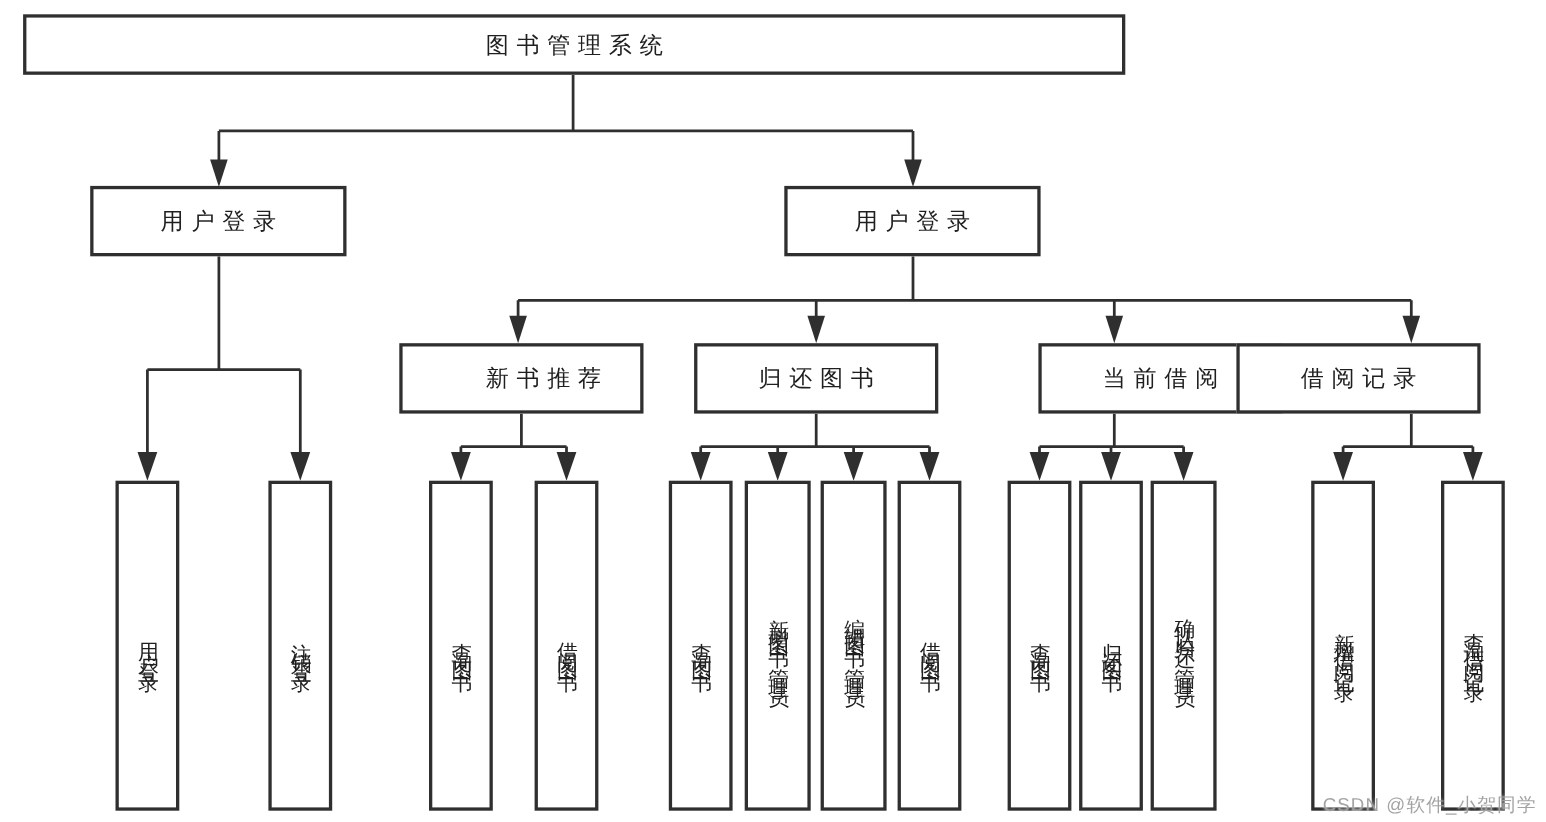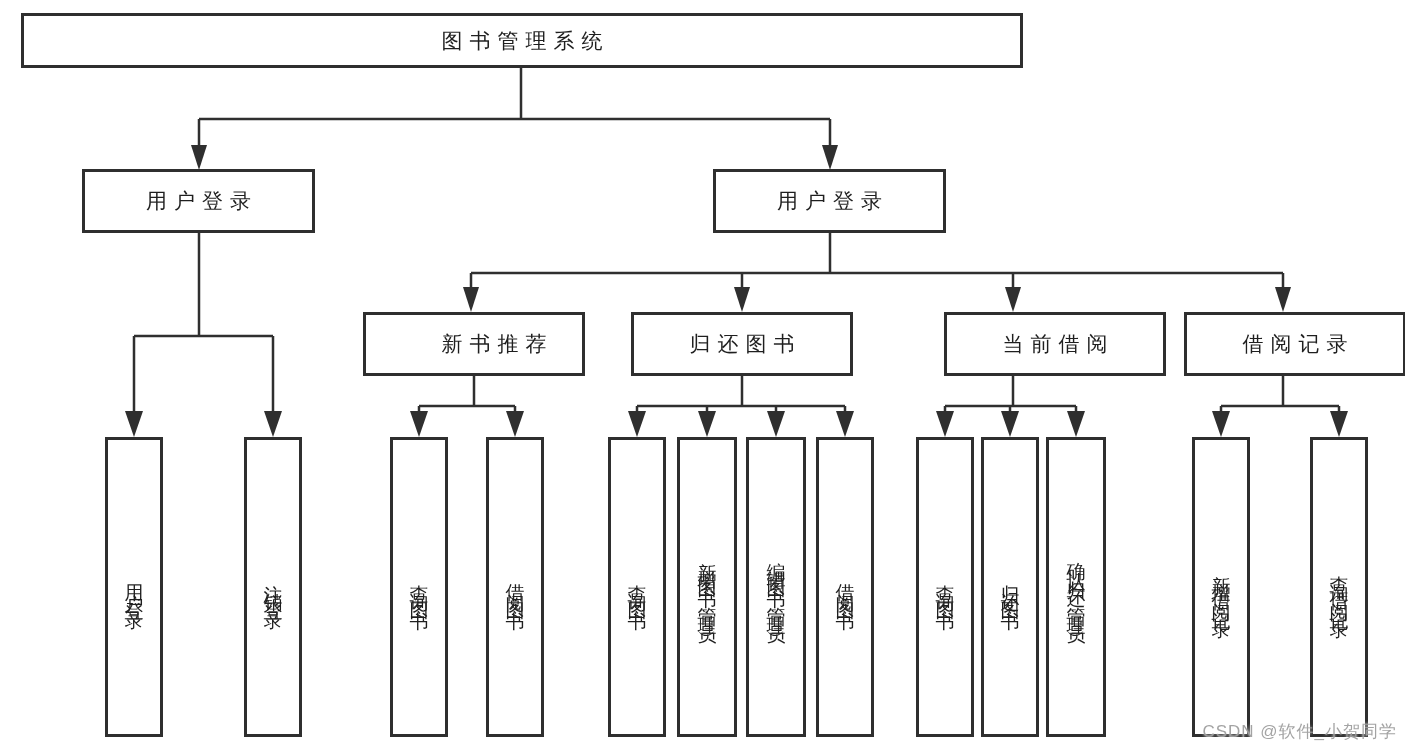--- a/index.html
+++ b/index.html
@@ -31,21 +31,21 @@
     font-size:21px;
     letter-spacing:7px;
     padding-left:7px;
     white-space:nowrap;
     color:var(--text);
   }
   .root{left:21px;top:13px;width:1002px;height:55px;}
   .l2a{left:82px;top:169px;width:233px;height:64px;}
   .l2b{left:713px;top:169px;width:233px;height:64px;}
   .l3{top:312px;height:64px;width:222px;}
-  .l3a{left:363px;padding-left:40px;} .l3b{left:631px;} .l3c{left:944px;} .l3d{left:1184px;}
+  .l3a{left:363px;padding-left:40px;} .l3b{left:631px;} .l3c{left:944px;} .l3d{left:1124px;}
 
   .leaf{top:437px;height:300px;width:58px;}
   .leaf .vtext{
     writing-mode:vertical-rl;
     text-orientation:mixed;
     font-size:19px;
     letter-spacing:9px;
     line-height:1.15;
     color:var(--text);
     white-space:nowrap;

